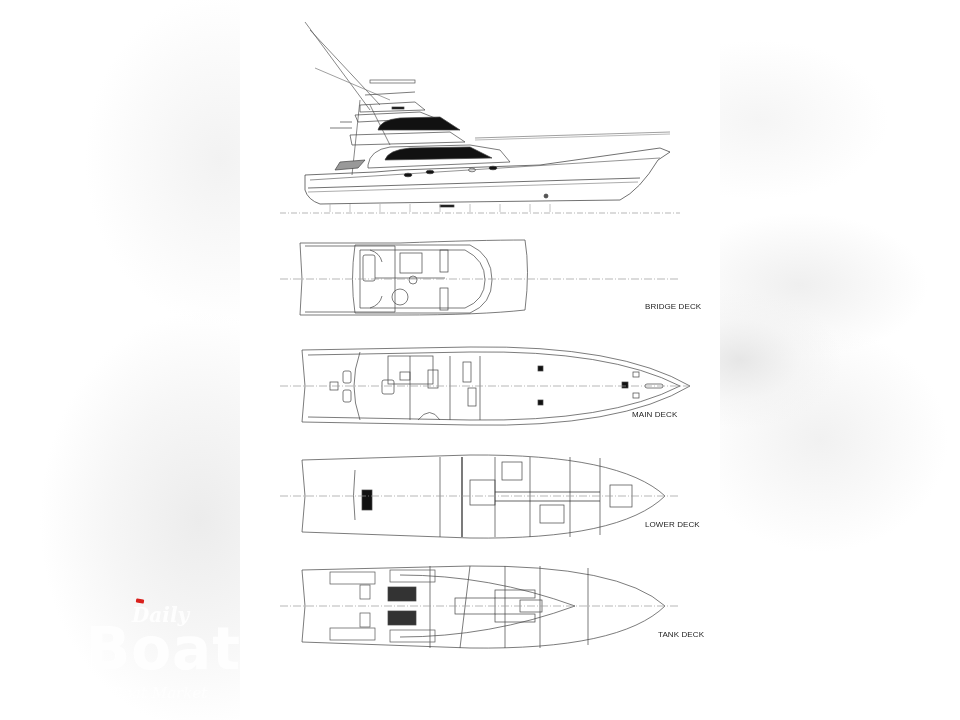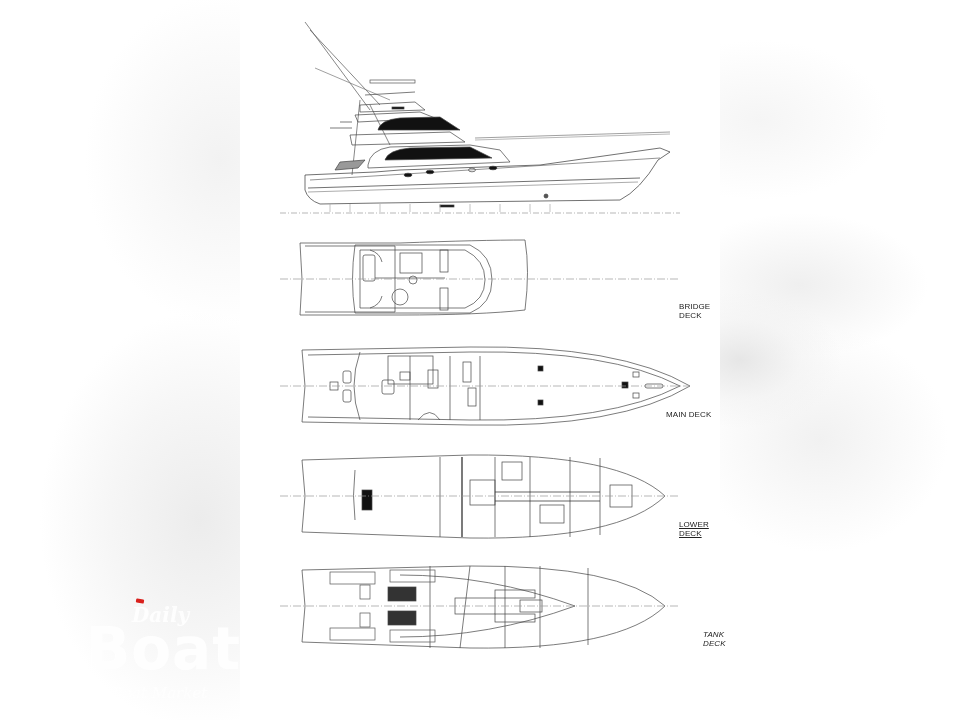--- a/index.html
+++ b/index.html
@@ -8,21 +8,21 @@
   .side.left { left:0; background:
       radial-gradient(ellipse 200px 260px at 200px 520px, #ececec 0%, rgba(240,240,240,0.6) 45%, rgba(255,255,255,0) 80%),
       radial-gradient(ellipse 180px 220px at 220px 160px, #f2f2f2 0%, rgba(255,255,255,0) 75%), #ffffff; }
   .side.right { left:720px; background:
       radial-gradient(ellipse 120px 80px at 20px 360px, #e6e6e6 0%, rgba(240,240,240,0.5) 50%, rgba(255,255,255,0) 85%),
       radial-gradient(ellipse 160px 90px at 80px 285px, #efefef 0%, rgba(255,255,255,0) 80%),
       radial-gradient(ellipse 160px 140px at 100px 440px, #f1f1f1 0%, rgba(255,255,255,0) 80%),
       radial-gradient(ellipse 160px 100px at 40px 120px, #f5f5f5 0%, rgba(255,255,255,0) 80%), #ffffff; }
   .center { position:absolute; left:240px; top:0; width:480px; height:720px; background:#ffffff; }
   .center svg { position:absolute; left:0; top:0; }
-  .deck-label { position:absolute; font-size:8px; color:#222; letter-spacing:0.1px;margin-left:34px; }
+  .deck-label { position:absolute; font-size:8px; color:#222; letter-spacing:0.1px; }
   .watermark { position:absolute; left:82px; top:585px; width:260px; height:110px; pointer-events:none;margin-top:16px; }
   .wm-daily { position:absolute; left:50px; top:2px; font-family:"DejaVu Serif", serif; font-style:italic; font-weight:bold; font-size:20px; color:#ffffff; opacity:0.9; }
   .wm-mark { position:absolute; left:54px; top:-2px; width:8px; height:4px; background:#d9201c; border-radius:1px; transform:rotate(10deg); }
   .wm-boats { position:absolute; left:4px; top:14px; font-family:"DejaVu Sans", sans-serif; font-weight:bold; font-size:58px; color:#ffffff; opacity:0.92; letter-spacing:1px; }
   .wm-tag { position:absolute; left:30px; top:83px; font-family:"DejaVu Serif", serif; font-style:italic; font-size:15px; color:#ffffff; opacity:0.7; white-space:nowrap; }
 </style>
 </head>
 <body>
 
 <div class="side left"></div>
@@ -170,22 +170,22 @@
         <rect x="255" y="590" width="40" height="8"></rect>
         <rect x="255" y="614" width="40" height="8"></rect>
         <rect x="280" y="600" width="22" height="12"></rect>
         <line x1="40" y1="606" x2="440" y2="606" stroke="#999" stroke-dasharray="8,2,1,2"></line>
       </g>
     </g>
   </svg>
 
   <span class="deck-label" style="left:405px; top:302px;">BRIDGE DECK</span>
   <span class="deck-label" style="left:392px; top:410px;">MAIN DECK</span>
-  <span class="deck-label" style="left:405px; top:520px;text-decoration:underline;">LOWER DECK</span>
-  <span class="deck-label" style="left:429px; top:630px;font-style:italic;">TANK DECK</span>
+  <span class="deck-label" style="left:405px; top:520px;">LOWER DECK</span>
+  <span class="deck-label" style="left:418px; top:630px;">TANK DECK</span>
 </div>
 
 <div class="watermark">
   <span class="wm-mark"></span>
   <span class="wm-daily">Daily</span>
   <span class="wm-boats">Boats</span>
   <span class="wm-tag">Boat Market</span>
 </div>
 
 </body></html>

